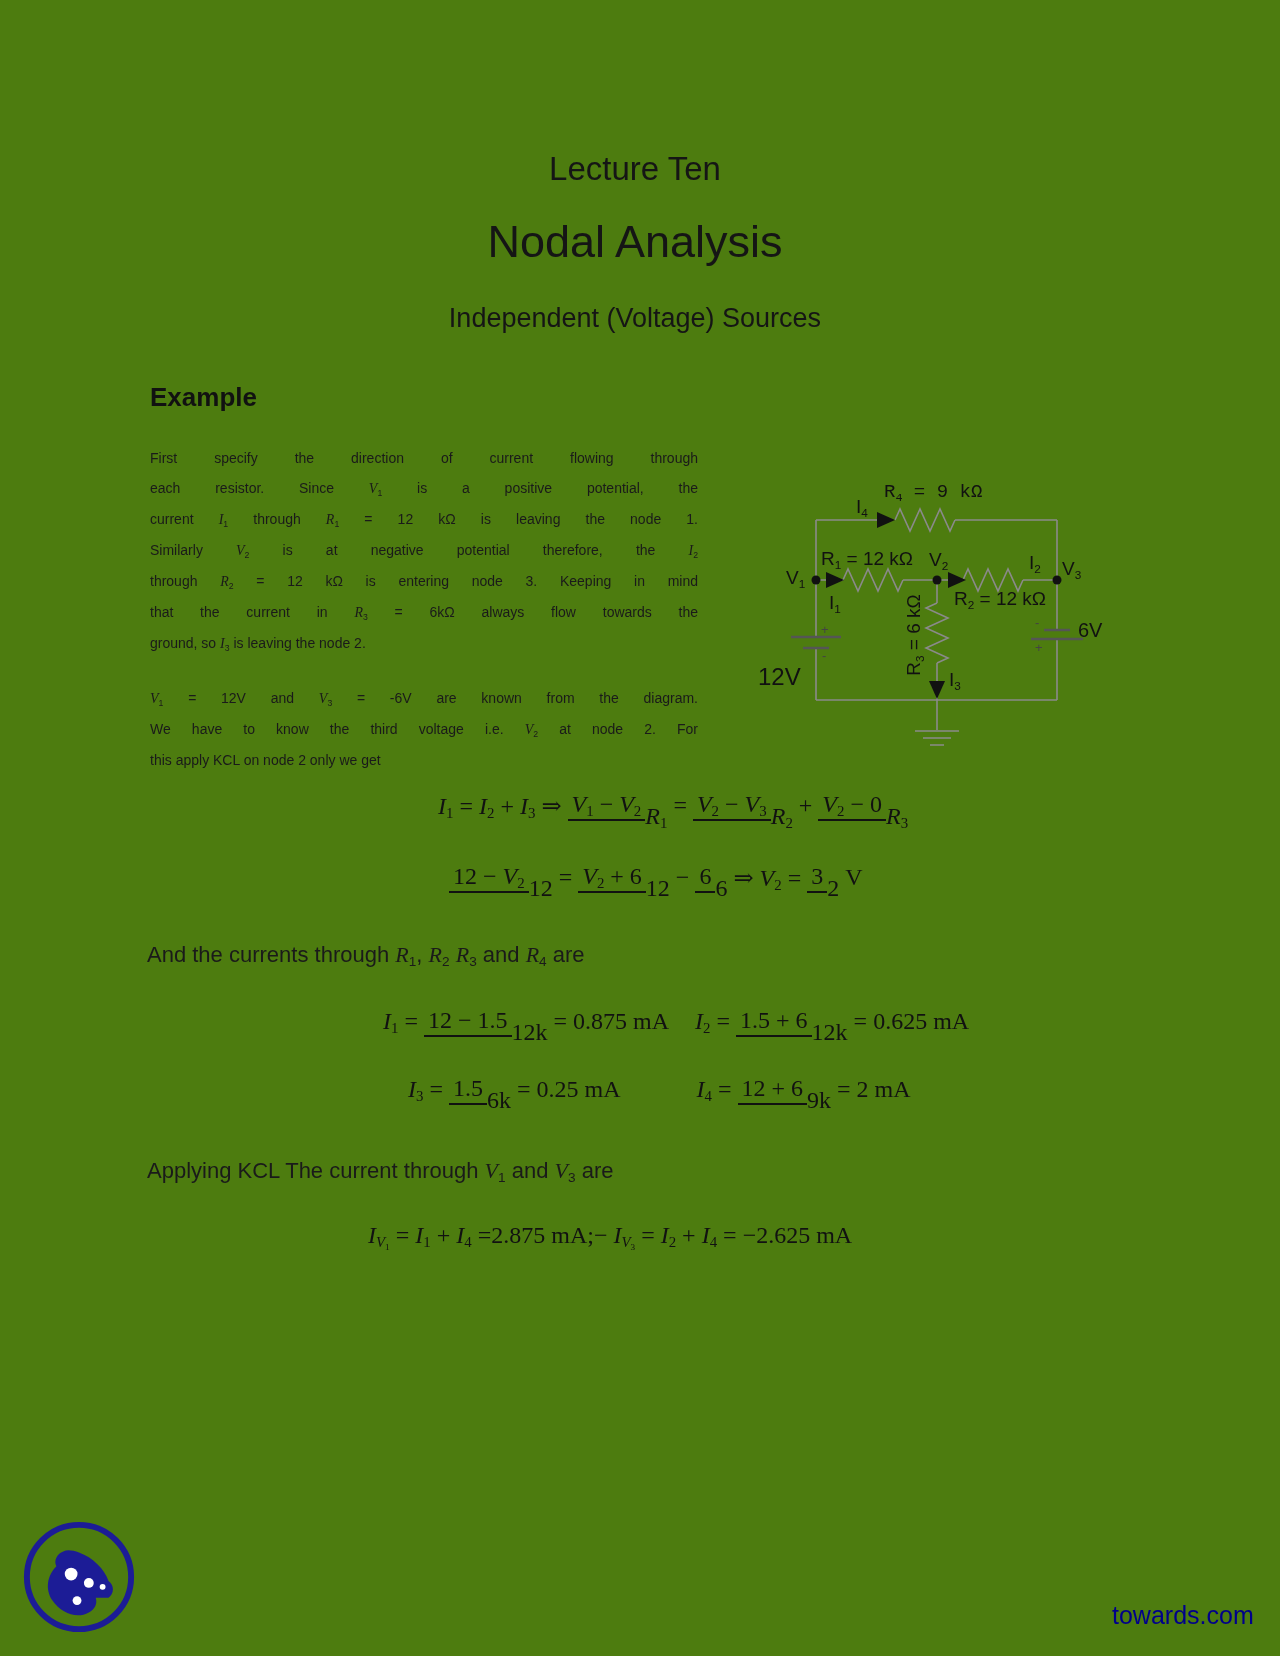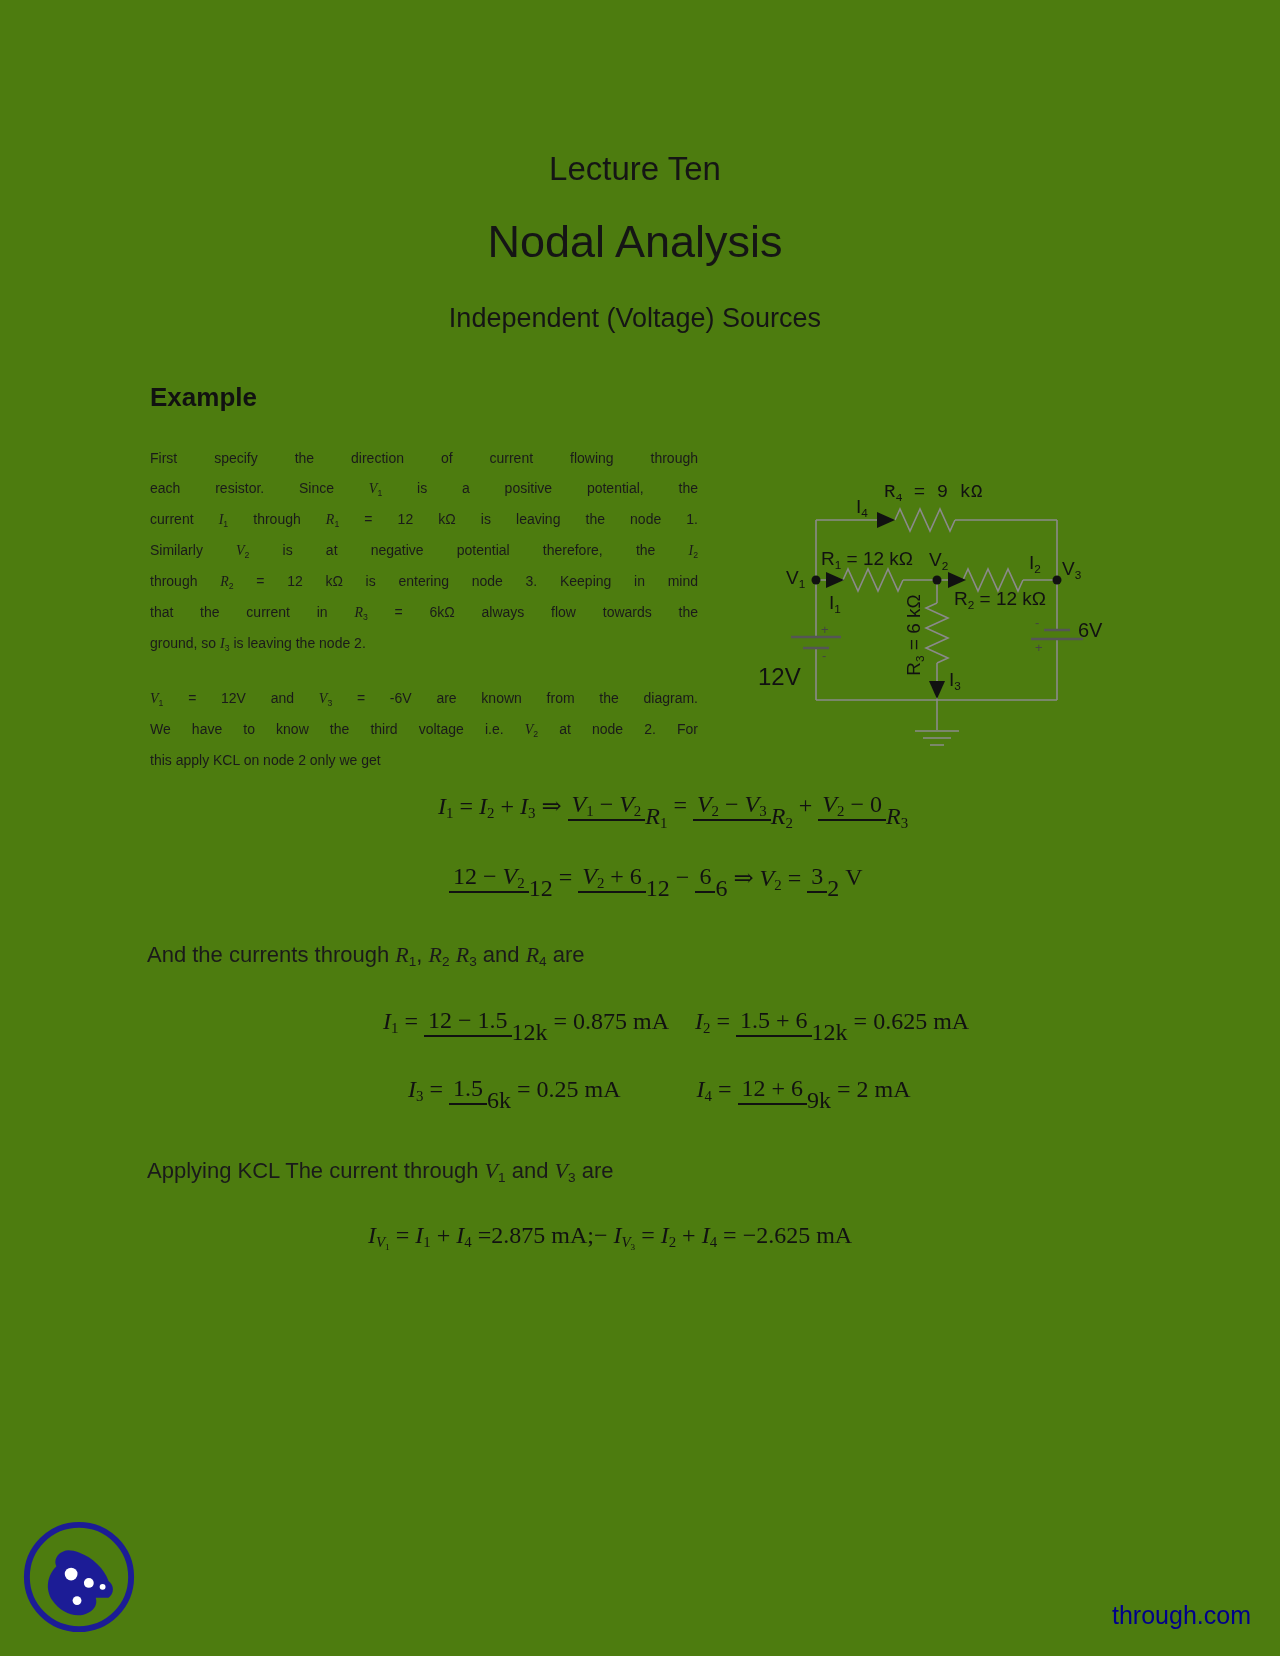--- a/index.html
+++ b/index.html
@@ -201,15 +201,15 @@
   <svg class="logo-svg" viewBox="0 0 120 120">
     <circle cx="60" cy="60" r="53" fill="none" stroke="#1c1c96" stroke-width="6"></circle>
     <path d="M44 34 C38 36 34 43 37 49 C28 58 25 72 33 84 C42 97 58 103 70 96 C76 93 79 87 77 81 L90 81 C96 77 96 68 90 64 C86 52 74 40 60 35 C54 33 48 32 44 34 Z" fill="#1c1c96"></path>
     <g fill="#ffffff">
       <circle cx="52" cy="57" r="6.5"></circle>
       <circle cx="70" cy="66" r="5"></circle>
       <circle cx="84" cy="70" r="3"></circle>
       <circle cx="58" cy="84" r="4.5"></circle>
     </g>
   </svg>
-  <div class="brand">through.com</div>
+  <div class="brand">towards.com</div>
 
 </div>
 
 </body></html>

